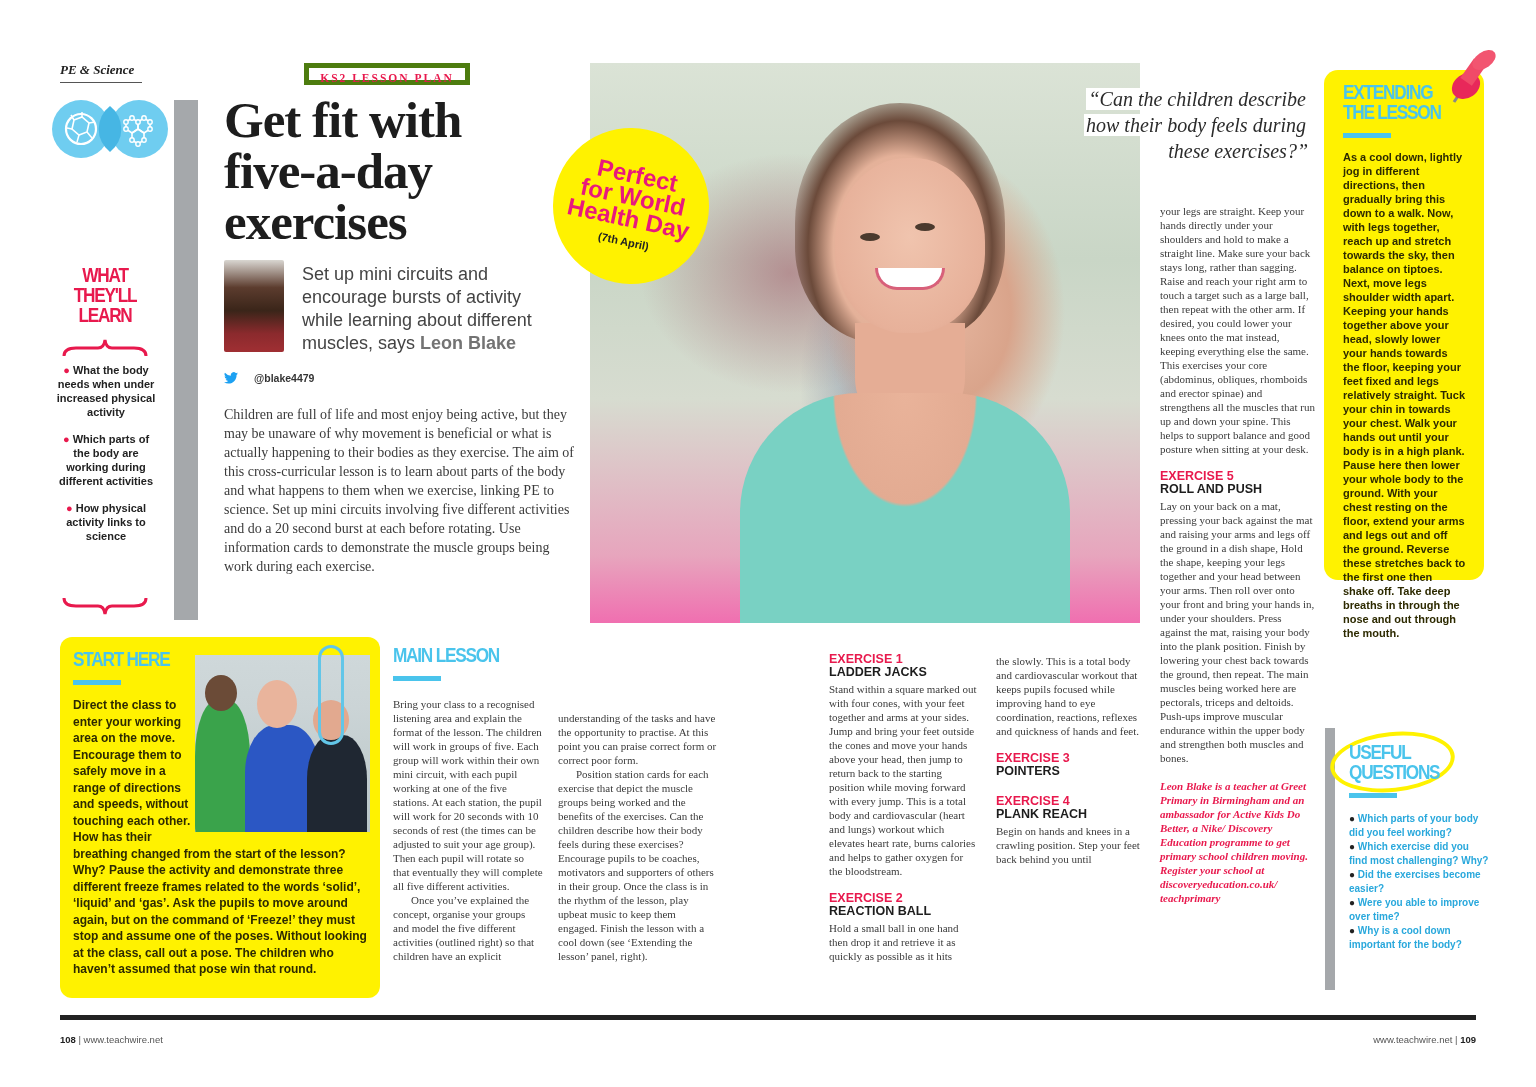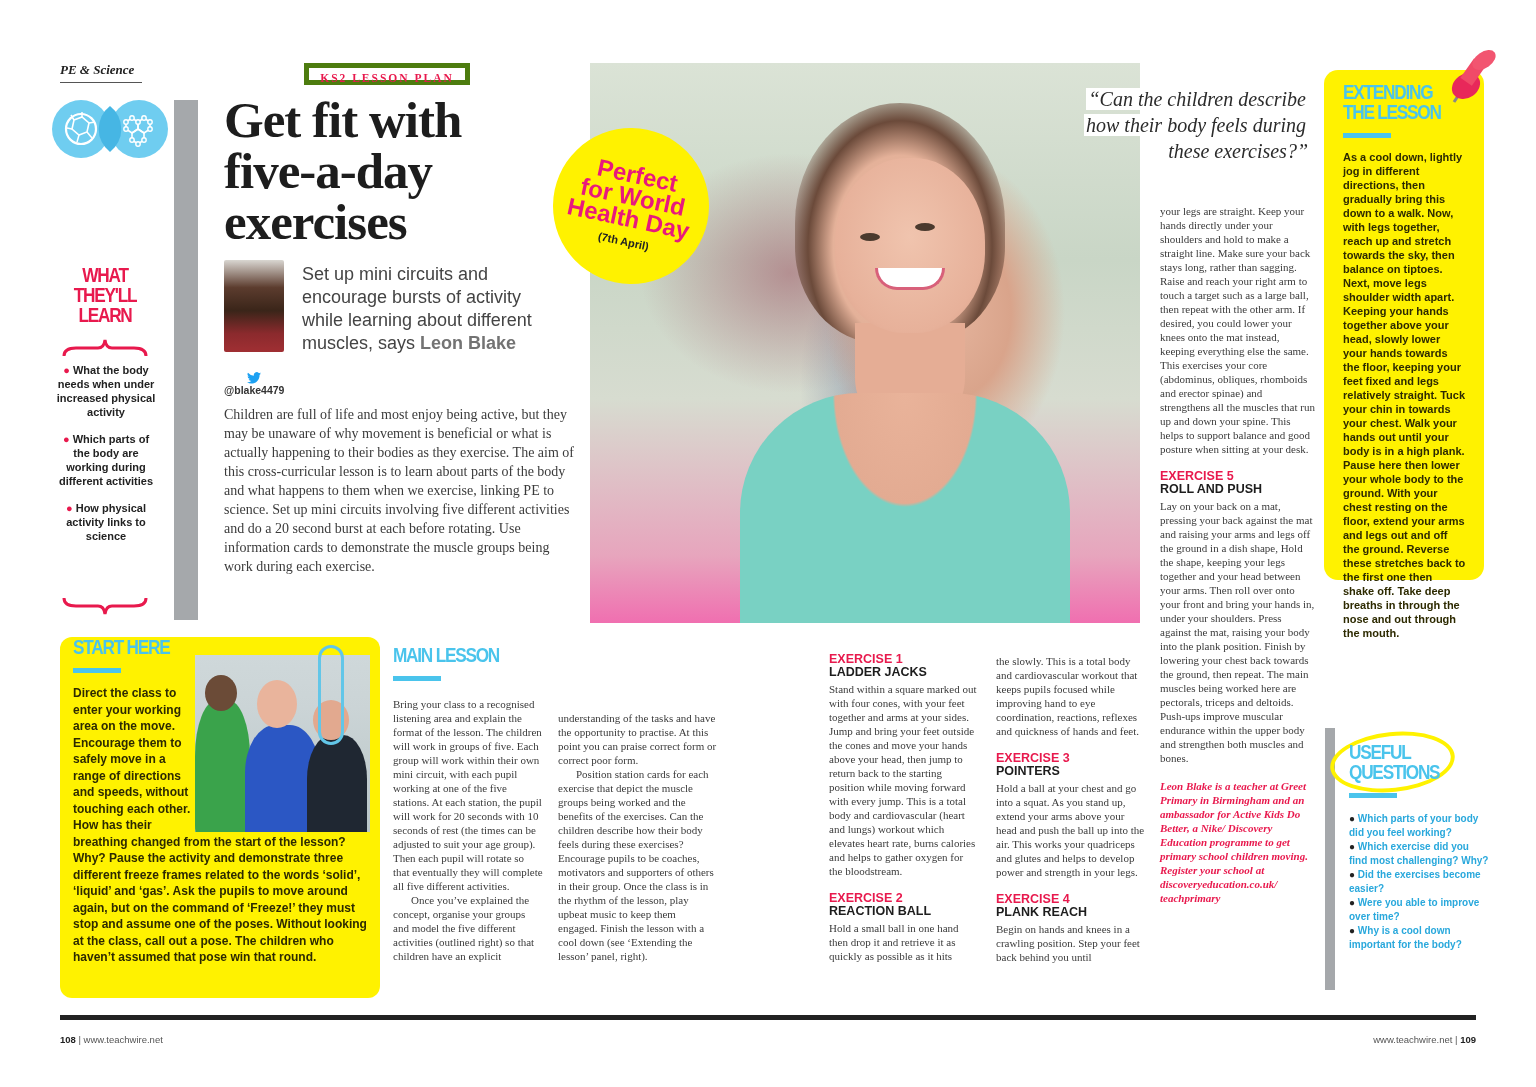--- a/index.html
+++ b/index.html
@@ -18,21 +18,21 @@
 
   .learn-head { left: 62px; top: 265px; width: 86px; text-align: center; color: #e8194d; font-family: "Liberation Sans", sans-serif; font-weight: 700; font-size: 21px; line-height: 20px; letter-spacing: -1.5px; transform: scaleX(0.82); transform-origin: center top; }
   .brace { left: 62px; width: 86px; height: 20px; }
   .learn-list { left: 56px; top: 363px; width: 100px; text-align: center; font-size: 11px; font-weight: 700; line-height: 14px; color: #222; }
   .learn-list li { list-style: none; margin-bottom: 13px; }
   .learn-list .dot { color: #e8194d; }
 
   .author-photo { left: 224px; top: 260px; width: 60px; height: 92px; background: linear-gradient(180deg, #d9d6d1 0%, #5c3c2e 30%, #3a2519 55%, #8b2a2d 80%, #a02f33 100%); border-radius: 2px; }
   .standfirst { left: 302px; top: 263px; width: 250px; font-family: "Liberation Sans", sans-serif; font-size: 18px; line-height: 23px; color: #444; font-weight: 300; }
   .standfirst b { color: #737373; font-weight: 700; }
-  .twitter { left: 224px; top: 372px; font-size: 10.5px; font-weight: 700; color: #333; display: flex; align-items: center; gap: 0; flex-direction: column; }
+  .twitter { left: 224px; top: 372px; font-size: 10.5px; font-weight: 700; color: #333; display: flex; align-items: center; gap: 16px; }
   .intro { left: 224px; top: 405px; width: 355px; font-family: "Liberation Serif", serif; font-size: 14px; line-height: 19px; color: #3b3b3b; }
 
   
   .hero { left: 590px; top: 63px; width: 550px; height: 560px; overflow: hidden;
     background:
       radial-gradient(ellipse 120px 160px at 355px 250px, #e6b59e 0%, #d9a48b 55%, rgba(217,164,139,0) 100%),
       radial-gradient(ellipse 150px 120px at 200px 210px, rgba(161,86,102,.55) 0%, rgba(161,86,102,0) 100%),
       radial-gradient(ellipse 90px 150px at 300px 320px, rgba(50,70,130,.45) 0%, rgba(50,70,130,0) 100%),
       linear-gradient(180deg, #dbe3d6 0%, #c9d6c6 35%, #d7dcd0 60%, #e7a5bd 88%, #f06fb0 100%); }
   .hero-hair { left: 205px; top: 40px; width: 210px; height: 240px; border-radius: 50% 50% 40% 40%; background: radial-gradient(ellipse at 50% 60%, #e8b9a2 0%, #e4b199 45%, #6b4a3a 62%, rgba(107,74,58,0) 80%); }
@@ -52,21 +52,21 @@
   .col-r1 { left: 1160px; top: 204px; width: 155px; font-family: "Liberation Serif", serif; font-size: 11px; line-height: 14px; color: #3b3b3b; }
 
   
   .extend { left: 1324px; top: 70px; width: 160px; height: 510px; background: #fff200; border-radius: 14px; padding: 12px 18px 0 19px; }
   .panel-head { color: #4ac4ec; font-weight: 700; font-size: 21px; line-height: 20px; letter-spacing: -1.5px; transform: scaleX(0.82); transform-origin: left top; white-space: nowrap; }
   .panel-rule { width: 48px; height: 5px; background: #4ac4ec; margin: 11px 0 12px 0; }
   .extend-text { font-size: 11px; line-height: 14px; font-weight: 700; color: #2d2a00; }
   .pin { left: 1436px; top: 46px; width: 64px; height: 70px; }
 
   
-  .start { left: 60px; top: 637px; width: 320px; height: 361px; background: #fff200; border-radius: 12px; padding: 0 12px 0 13px; }
+  .start { left: 60px; top: 637px; width: 320px; height: 361px; background: #fff200; border-radius: 12px; padding: 12px 12px 0 13px; }
   .start-photo { position: absolute; left: 135px; top: 18px; width: 175px; height: 177px; background: linear-gradient(180deg, #cfd8da 0%, #cbd4d6 30%, #b9c6c8 100%); overflow: hidden; }
   .kid { position: absolute; border-radius: 40% 40% 10% 10%; }
   .start-text { font-size: 12px; line-height: 16.5px; font-weight: 700; color: #2d2a00; }
   .start-text .narrow { width: 120px; }
   .clip { position: absolute; left: 258px; top: 8px; width: 26px; height: 100px; border: 3px solid #62c6e8; border-radius: 13px; }
 
   
   .main-head { left: 393px; top: 645px; }
   .main-col1 { left: 393px; top: 697px; width: 150px; font-family: "Liberation Serif", serif; font-size: 11px; line-height: 14px; color: #3b3b3b; }
   .main-col2 { left: 558px; top: 711px; width: 160px; font-family: "Liberation Serif", serif; font-size: 11px; line-height: 14px; color: #3b3b3b; }
@@ -248,21 +248,20 @@
   <div class="ex-gap"></div>
   <div class="ex-num">EXERCISE 2</div>
   <div class="ex-name">REACTION BALL</div>
   <p>Hold a small ball in one hand then drop it and retrieve it as quickly as possible as it hits</p>
 </div>
 <div class="abs ex-col" style="left:996px;top:654px">
   <p>the slowly. This is a total body and cardiovascular workout that keeps pupils focused while improving hand to eye coordination, reactions, reflexes and quickness of hands and feet.</p>
   <div class="ex-gap"></div>
   <div class="ex-num">EXERCISE 3</div>
   <div class="ex-name">POINTERS</div>
-  <p>Hold a ball at your chest and go into a squat. As you stand up, extend your arms above your head and push the ball up into the air. This works your quadriceps and glutes and helps to develop power and strength in your legs.</p>
   <div class="ex-gap"></div>
   <div class="ex-num">EXERCISE 4</div>
   <div class="ex-name">PLANK REACH</div>
   <p>Begin on hands and knees in a crawling position. Step your feet back behind you until</p>
 </div>
 
 <div class="abs uq-bar"></div>
 <div class="abs uq-ring"></div>
 <div class="abs uq">
   <div class="panel-head">

